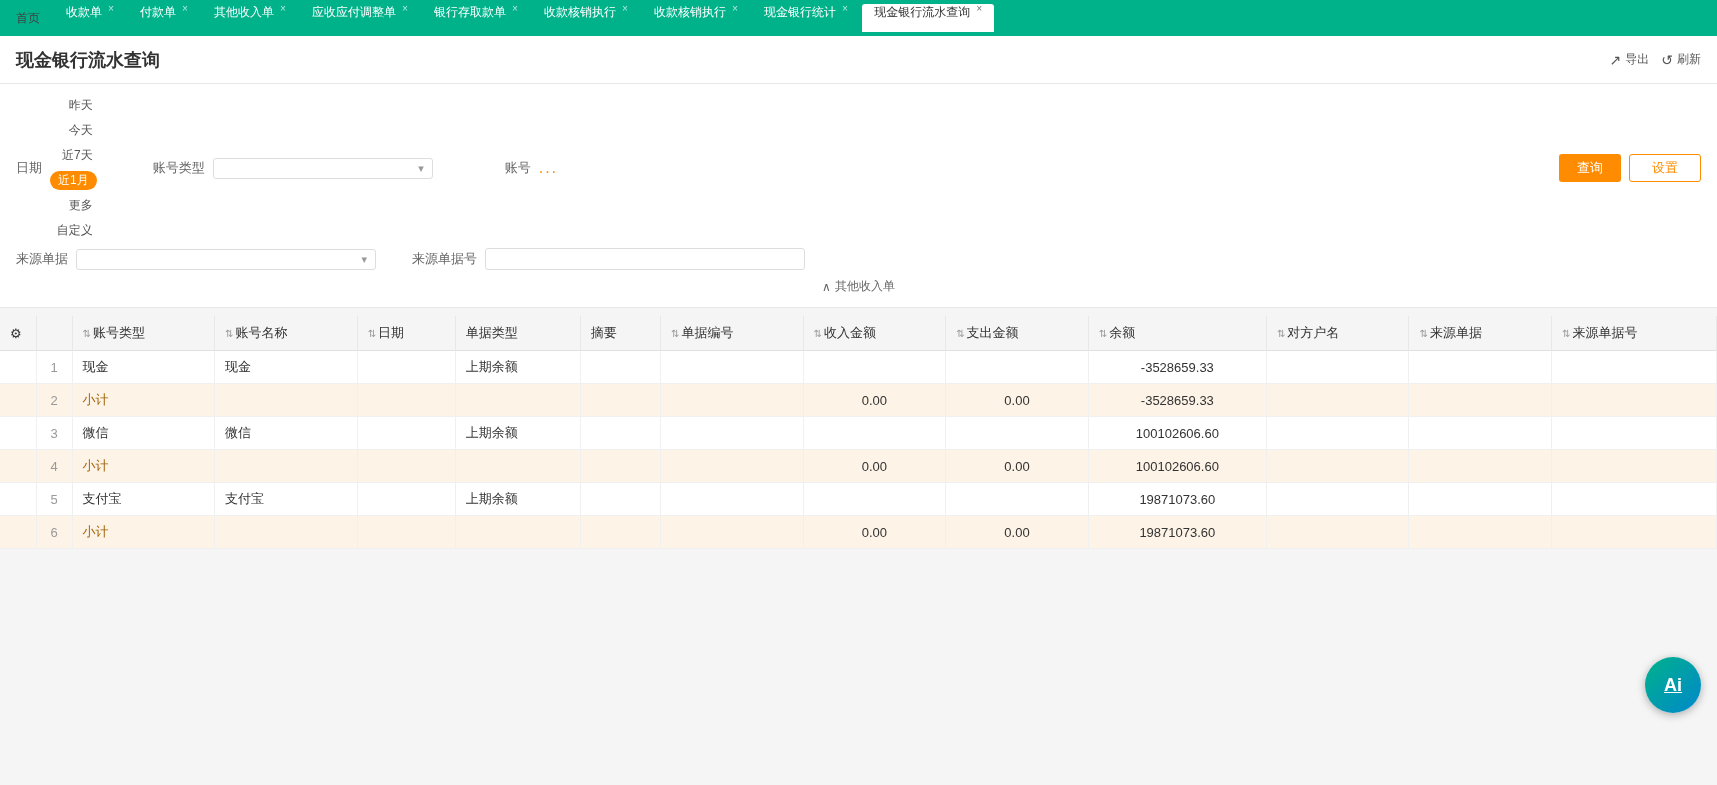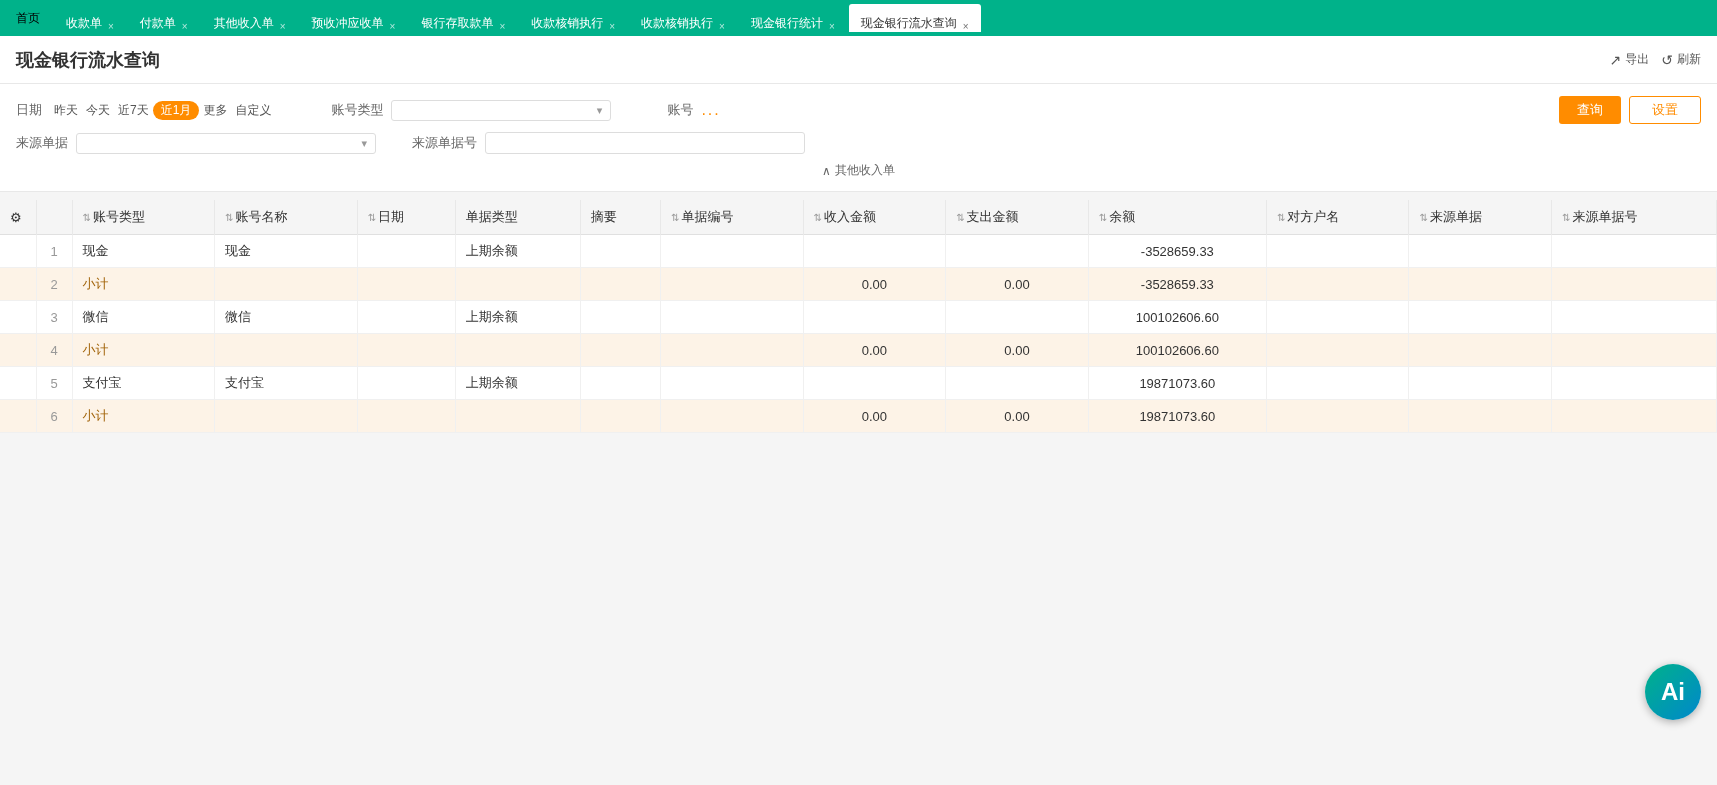--- a/index.html
+++ b/index.html
@@ -10,33 +10,34 @@
       display: flex;
       align-items: center;
       background: #00b28a;
       height: 36px;
       padding: 0 4px;
       gap: 2px;
       overflow: hidden;
     }
     .nav-tab {
       display: flex;
-      align-items: flex-end;
+      align-items: flex-start;
       padding: 0 12px;
       height: 28px;
       color: #fff;
       font-size: 12px;
       cursor: pointer;
       white-space: nowrap;
       gap: 4px;
       border-radius: 3px 3px 0 0;
+      font-family: Liberation Mono, monospace;
     }
     .nav-tab.active { background: #fff; color: #333; }
     .nav-tab .close-x { font-size: 10px; color: inherit; opacity: 0.7; margin-left: 2px; }
-    .nav-home { color: #000000; font-size: 12px; padding: 0 12px; cursor: pointer; font-family: Liberation Serif, serif; }
+    .nav-home { color: #404040; font-size: 12px; padding: 0 12px; cursor: pointer; font-family: Liberation Serif, serif; }
 
     
     .page-header {
       display: flex;
       align-items: center;
       justify-content: space-between;
       background: #fff;
       padding: 10px 16px;
       border-bottom: 1px solid #e8e8e8;
       height: 48px;
@@ -79,20 +80,22 @@
       gap: 8px;
     }
     .filter-label {
       color: #666;
       font-size: 13px;
       white-space: nowrap;
     }
     .date-shortcuts {
       display: flex;
       align-items: flex-end;
+      gap: 6px;
+      flex-direction: column;
     }
     .date-btn {
       font-size: 12px;
       color: #555;
       cursor: pointer;
       padding: 1px 4px;
     }
     .date-btn.active {
       background: #ff8c00;
       color: #fff;
@@ -203,33 +206,34 @@
     .row-num { color: #999; text-align: center; }
     .subtotal-label { color: #a16207; }
     .amount-cell { text-align: center; }
 
     .gear-col { width: 36px; text-align: center; }
 
     
     .ai-bubble {
       position: fixed;
       right: 16px;
-      bottom: 65px;
+      bottom: 72px;
       width: 56px;
       height: 56px;
       background: linear-gradient(135deg, #00b28a, #0088cc);
       border-radius: 50%;
       display: flex;
       align-items: center;
       justify-content: center;
       color: #fff;
-      font-size: 24px;
+      font-size: 18px;
       font-weight: bold;
       cursor: pointer;
       box-shadow: 0 2px 8px rgba(0,0,0,0.3);
+      text-decoration: underline;
     }
   </style>
 </head>
 <body>
 
 <div class="top-nav">
   <div class="nav-home">首页</div>
   <div id="nav-tabs-container" style="display:flex;gap:2px;">
       <div class="nav-tab">
         <span>收款单</span>
@@ -237,21 +241,21 @@
       </div>
       <div class="nav-tab">
         <span>付款单</span>
         <span class="close-x">×</span>
       </div>
       <div class="nav-tab">
         <span>其他收入单</span>
         <span class="close-x">×</span>
       </div>
       <div class="nav-tab">
-        <span>预收冲应收单</span>
+        <span>应收应付调整单</span>
         <span class="close-x">×</span>
       </div>
       <div class="nav-tab">
         <span>银行存取款单</span>
         <span class="close-x">×</span>
       </div>
       <div class="nav-tab">
         <span>收款核销执行</span>
         <span class="close-x">×</span>
       </div>
@@ -300,21 +304,21 @@
     </div>
 
     <div class="filter-item" style="margin-left:40px;">
       <span class="filter-label">账号类型</span>
       <div class="filter-select" style="min-width:220px;">
         <span class="filter-select-text"></span>
         <span style="font-size:11px;color:#999;">▾</span>
       </div>
     </div>
 
-    <div class="filter-item" style="margin-left:40px;text-align:center;">
+    <div class="filter-item" style="margin-left:56px;text-align:center;">
       <span class="filter-label">账号</span>
       <span class="dots-btn">...</span>
     </div>
 
     <div style="margin-left:auto; display:flex; gap:8px; align-items:flex-start;">
       <button class="query-btn">查询</button>
       <button class="settings-btn">设置</button>
     </div>
   </div>
 

